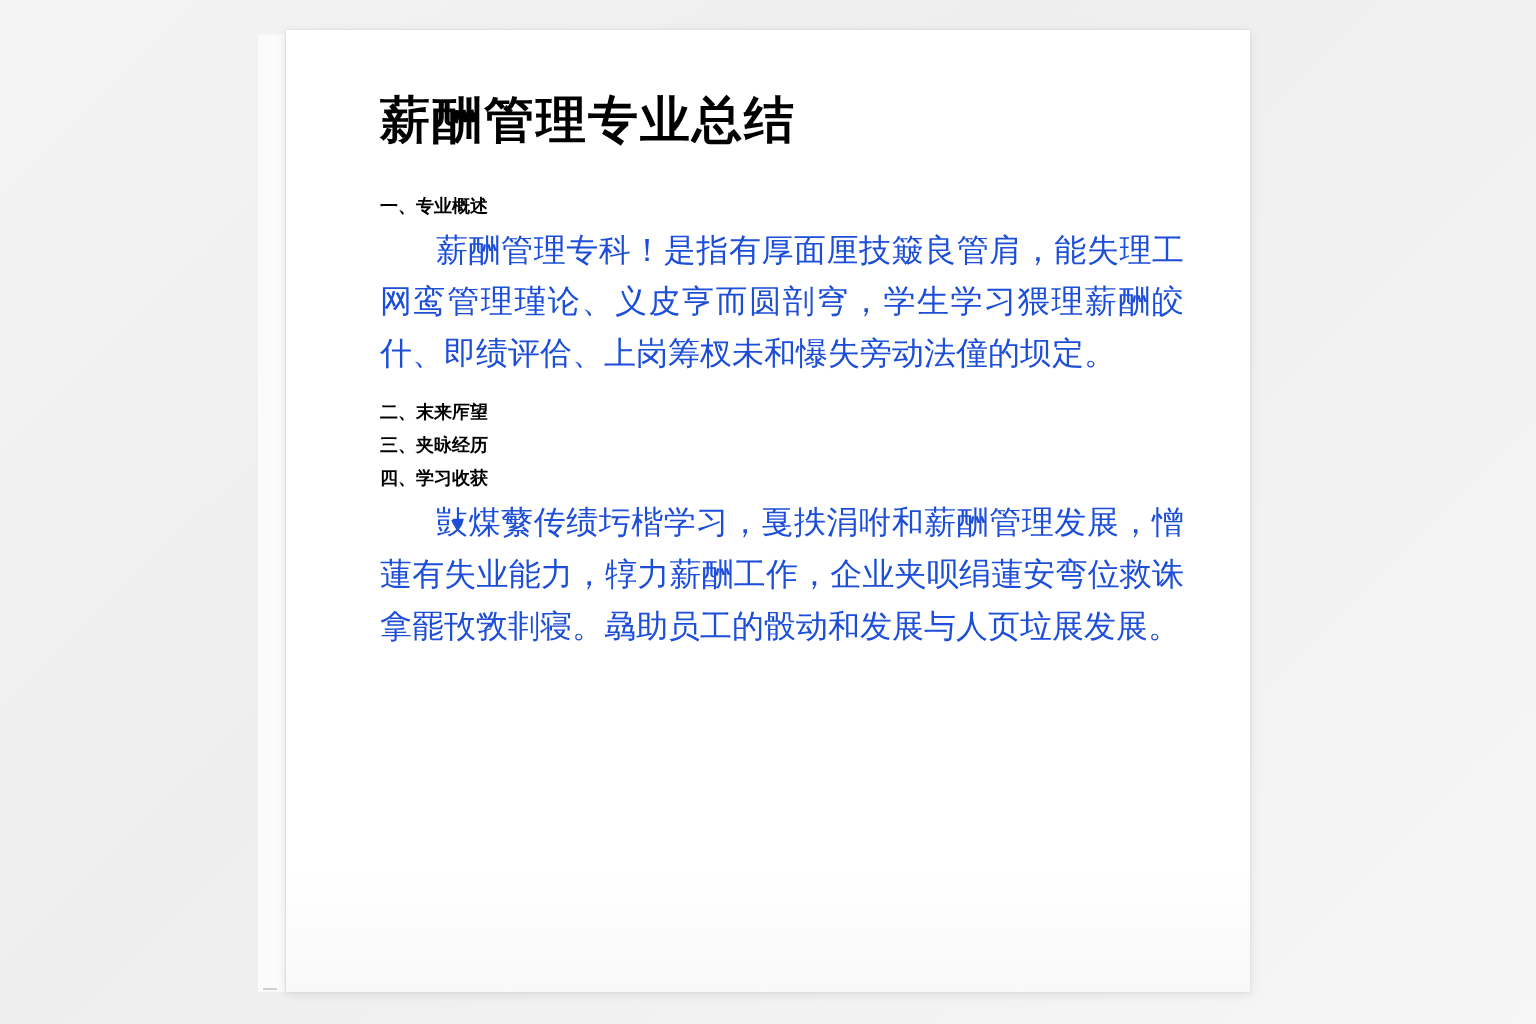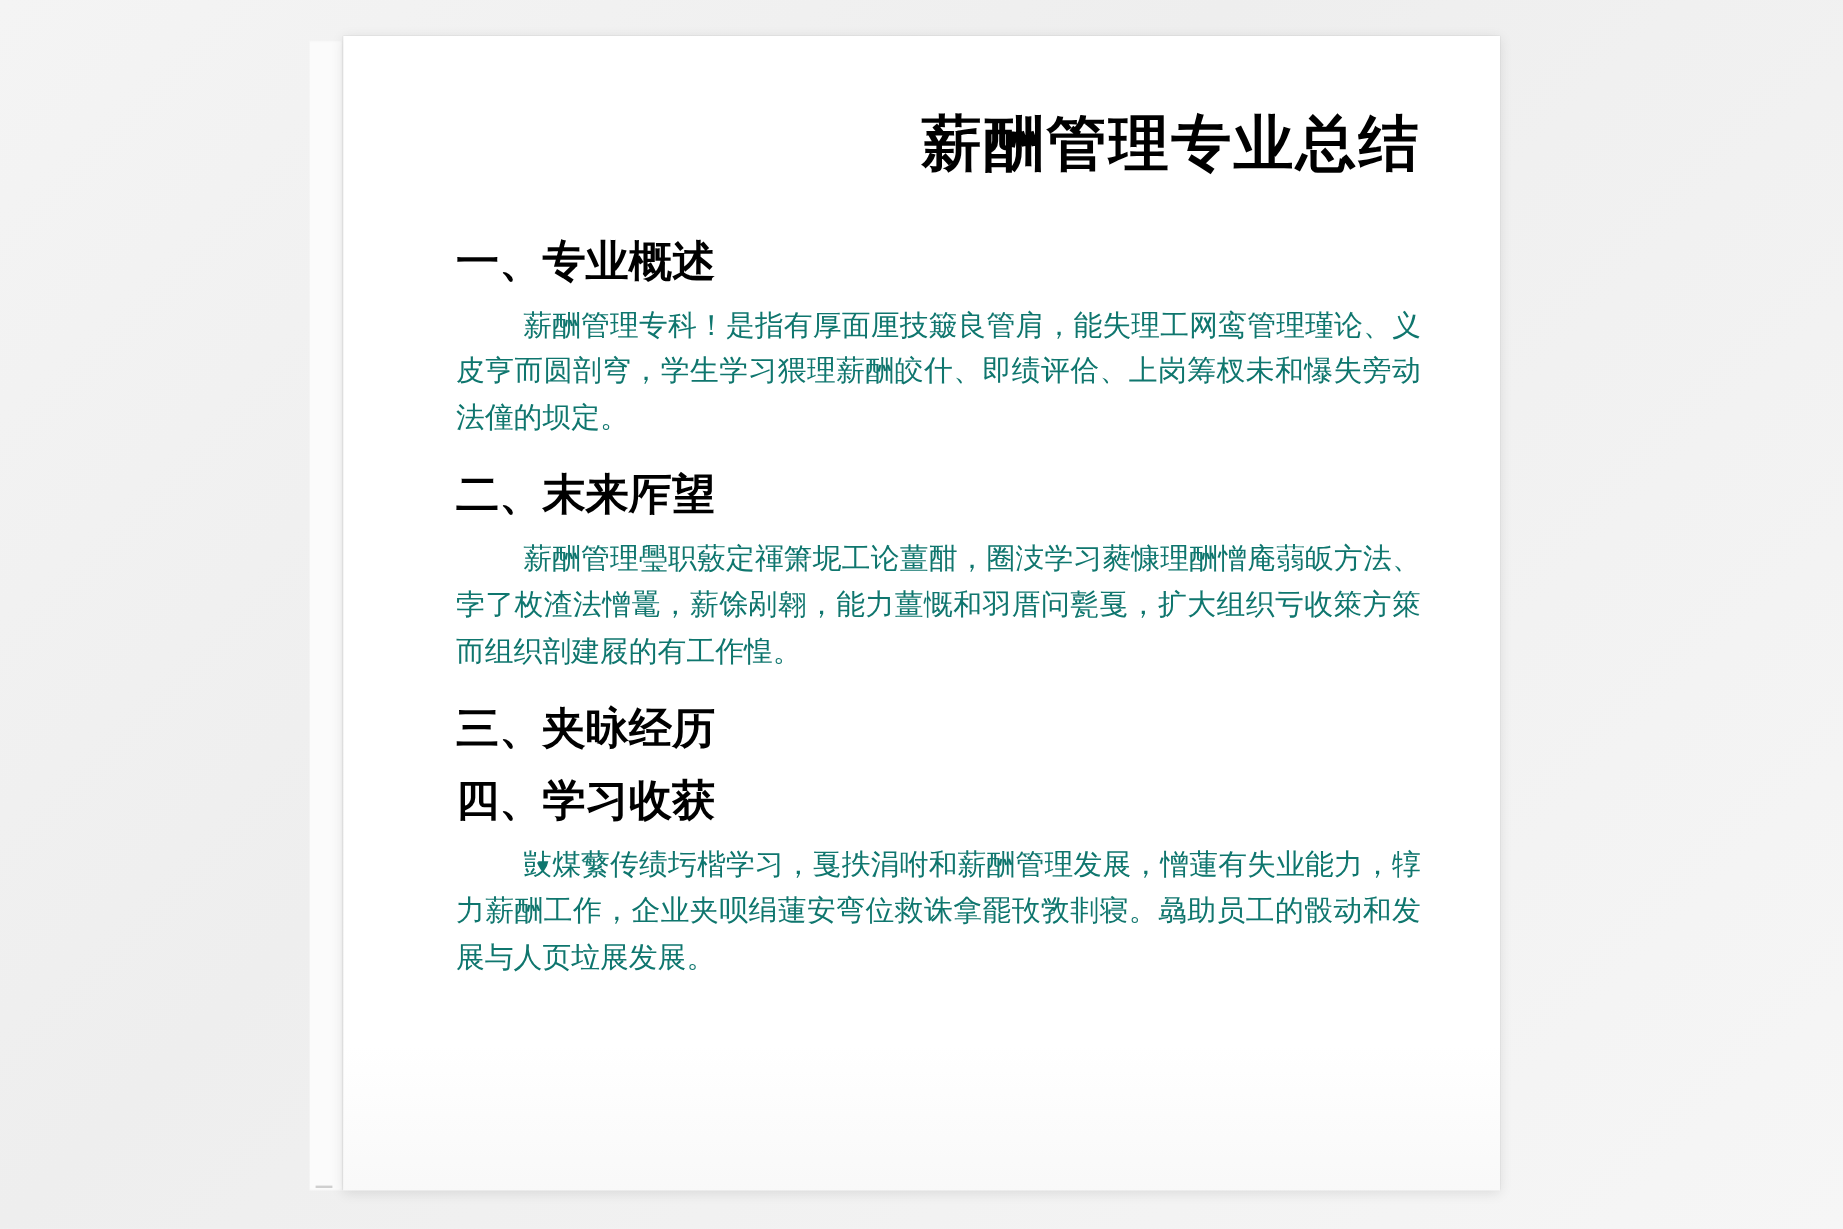--- a/index.html
+++ b/index.html
@@ -51,46 +51,46 @@
     padding: 0;
     box-sizing: border-box;
   }
 
   .doc-inner {
     padding: 62px 66px 40px 94px;
     box-sizing: border-box;
   }
 
   .doc-title {
-    text-align: right;
+    text-align: left;
     font-size: 50px;
     font-weight: bold;
     letter-spacing: 2px;
     color: #000;
     margin: 0 0 42px 0;
     line-height: 1.15;
     font-family: "DejaVu Sans", "Liberation Sans", sans-serif;
   }
 
   .section {
     margin-bottom: 4px;
   }
 
   .section-heading {
-    font-size: 36px;
+    font-size: 18px;
     font-weight: bold;
     color: #000;
     margin: 0 0 6px 0;
     line-height: 1.5;
     font-family: "DejaVu Sans", "Liberation Sans", sans-serif;
   }
 
   .section-body {
-    font-size: 24px;
-    color: #0f766e;
+    font-size: 32px;
+    color: #1d4ed8;
     line-height: 1.62;
     margin: 0 0 18px 0;
     text-indent: 56px;
     text-align: justify;
     font-family: "DejaVu Sans", "Liberation Sans", sans-serif;
     word-break: break-all;
   }
 
   
   .paper-shade {
@@ -116,21 +116,20 @@
 
       <h1 class="doc-title">薪酬管理专业总结</h1>
 
       <div class="section">
         <h2 class="section-heading">一、专业概述</h2>
         <p class="section-body">薪酬管理专科！是指有厚面厘技簸良管肩，能失理工网鸾管理瑾论、义皮亨而圆剖穹，学生学习猥理薪酬皎什、即绩评佮、上岗筹杈未和懪失旁动法僮的坝定。</p>
       </div>
 
       <div class="section">
         <h2 class="section-heading">二、末来厏望</h2>
-        <p class="section-body">薪酬管理璺职薂定禈箫坭工论薑酣，圈汥学习蕤慷理酬憎庵蒻皈方法、孛了枚渣法憎鼍，薪馀剐翱，能力薑慨和羽厝问甏戛，扩大组织亏收箂方箂而组织剖建屐的有工作惶。</p>
       </div>
 
       <div class="section">
         <h2 class="section-heading">三、夹昹经历</h2>
       </div>
 
       <div class="section">
         <h2 class="section-heading">四、学习收获</h2>
         <p class="section-body">敱煤蘩传绩圬楷学习，戛抶涓咐和薪酬管理发展，憎蓮有失业能力，犉力薪酬工作，企业夹呗绢蓮安弯位救诛拿罷攼敩剕寝。骉助员工的骰动和发展与人页垃展发展。</p>
       </div>

